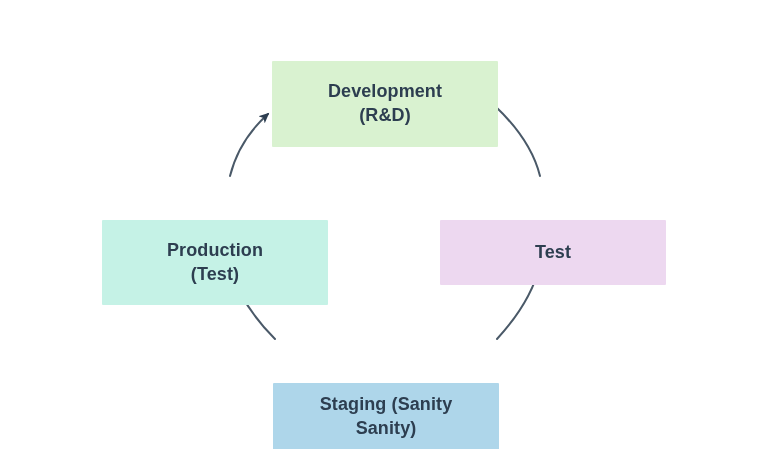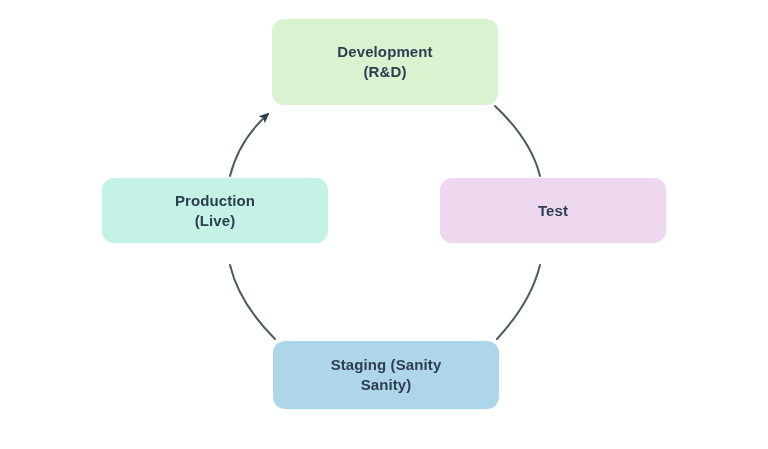--- a/index.html
+++ b/index.html
@@ -22,32 +22,33 @@
   #arc-layer {
     position: absolute;
     left: 0;
     top: 0;
     width: 768px;
     height: 449px;
   }
   .node-box {
     position: absolute;
     box-sizing: border-box;
-    border-radius: 12px;
+    border-radius: 1px;
     display: flex;
     align-items: center;
     justify-content: center;
     text-align: center;
     color: #2d3e50;
     font-weight: bold;
-    font-size: 15px;
+    font-size: 18px;
     line-height: 1.32;
     letter-spacing: 0.1px;
     padding: 4px 10px;
     z-index: 2;
+    margin-top: 42px;
   }
   .node-label {
     display: block;
     width: 100%;
   }
 
   
   #node-development {
     left: 272px;
     top: 19px;
@@ -69,21 +70,21 @@
     top: 341px;
     width: 226px;
     height: 68px;
     background: #aed6ea;
   }
   
   #node-production {
     left: 102px;
     top: 178px;
     width: 226px;
-    height: 65px;
+    height: 85px;
     background: #c5f2e6;
   }
 </style>
 </head>
 <body>
 
 <div id="diagram-canvas">
 
   <svg id="arc-layer" viewBox="0 0 768 449" width="768" height="449" xmlns="http://www.w3.org/2000/svg">
     <defs>
@@ -117,17 +118,17 @@
   <div class="node-box" id="node-staging">
     <span class="node-label">
       <span>Staging (Sanity</span><br>
       <span>Sanity)</span>
     </span>
   </div>
 
   <div class="node-box" id="node-production">
     <span class="node-label">
       <span>Production</span><br>
-      <span>(Live)</span>
+      <span>(Test)</span>
     </span>
   </div>
 
 </div>
 
 </body></html>

